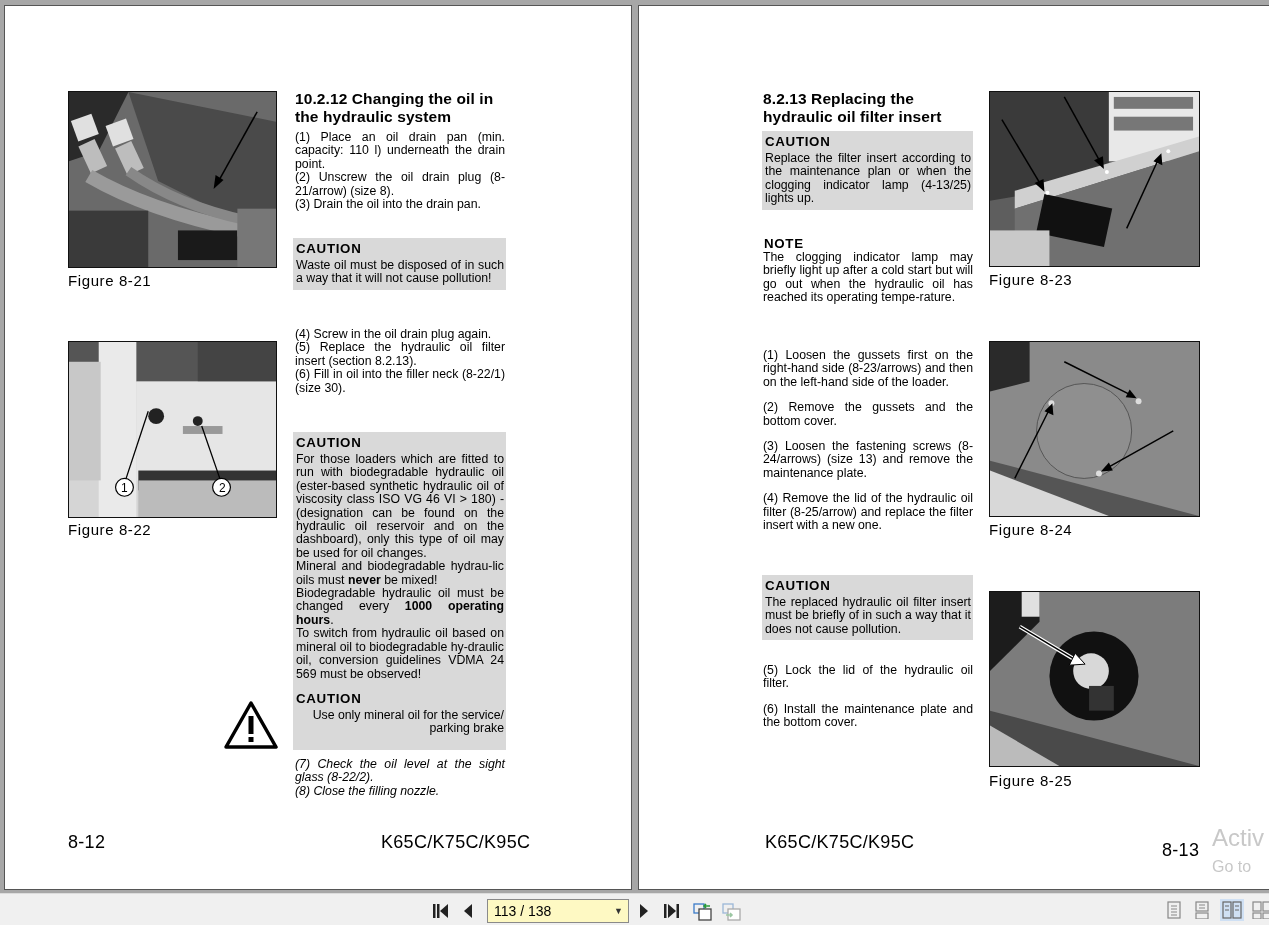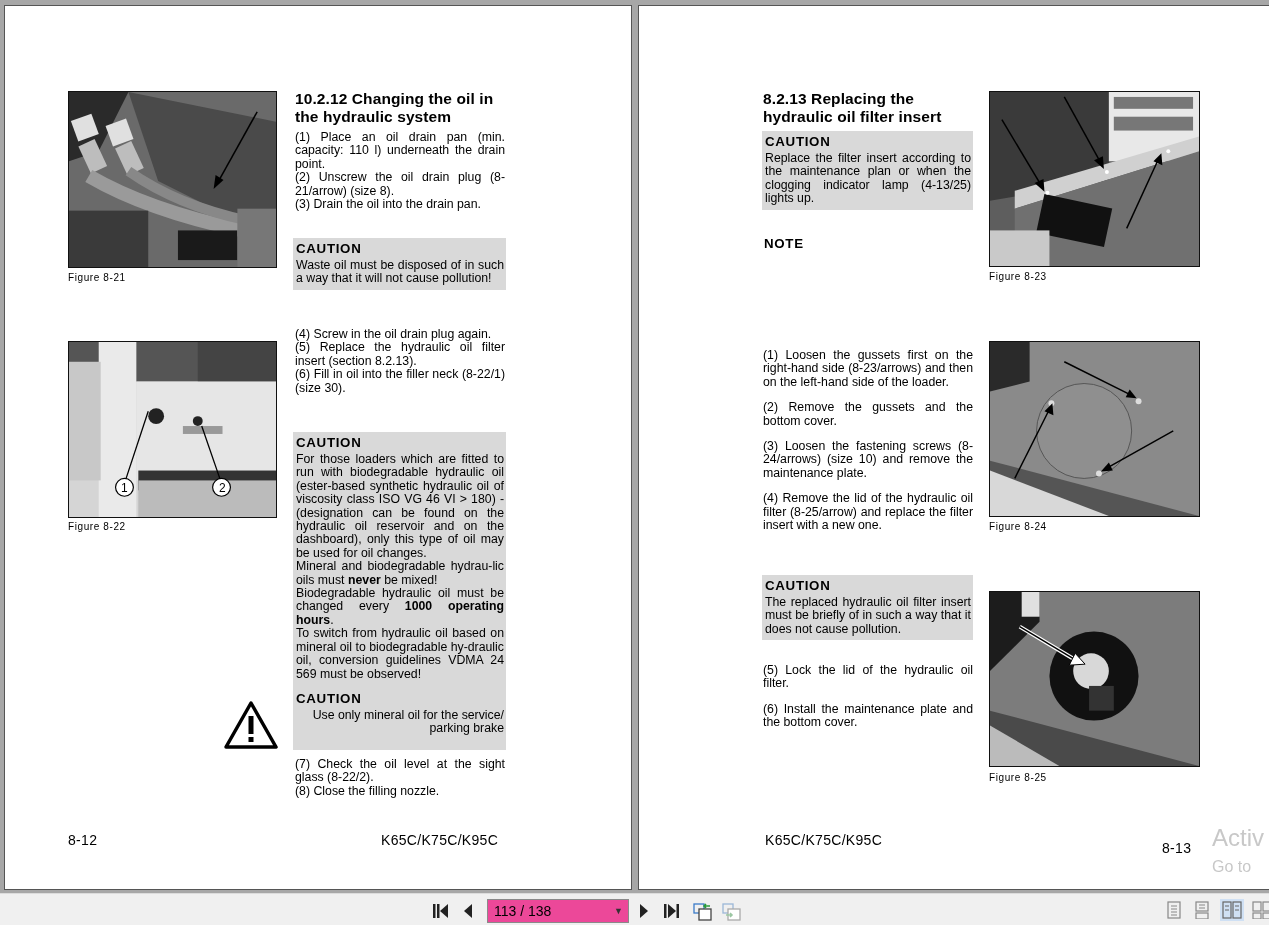--- a/index.html
+++ b/index.html
@@ -6,42 +6,42 @@
   html, body { width: 1269px; height: 925px; overflow: hidden; }
   body { background: #a7a7a7; font-family: "Liberation Sans", sans-serif; color: #000; position: relative; }
 
   .viewer { position: absolute; left: 0; top: 0; width: 1269px; height: 893px; background: #a7a7a7; }
   .page { position: absolute; top: 5px; height: 885px; background: #fff; border: 1px solid #555; overflow: hidden; }
   .page-left { left: 4px; width: 628px; }
   .page-right { left: 638px; width: 640px; }
 
   .fig { position: absolute; border: 1.5px solid #111; overflow: hidden; }
   .fig svg { display: block; width: 100%; height: 100%; }
-  .caption { position: absolute; font-size: 10px; letter-spacing: 0.6px; }
+  .caption { position: absolute; font-size: 15px; letter-spacing: 0.6px; }
 
   .col { position: absolute; width: 210px; font-size: 12.3px; line-height: 13.4px; }
   .h2 { font-size: 15.5px; font-weight: bold; line-height: 18px; letter-spacing: 0.1px; }
   .p { text-align: justify; }
   .box { background: #d9d9d9; padding: 3px 2px 4px 3px; }
   .box-title { font-weight: bold; font-size: 13.3px; letter-spacing: 0.7px; line-height: 15px; margin-bottom: 3px; }
   .note-title { font-weight: bold; font-size: 13.3px; letter-spacing: 0.7px; line-height: 15px; margin-bottom: 0; padding-left: 1px; }
   .step { text-align: justify; }
   b { font-weight: bold; }
 
-  .footer { position: absolute; font-size: 14px; letter-spacing: 0.3px; }
+  .footer { position: absolute; font-size: 18px; letter-spacing: 0.3px; }
 
   .warn-icon { position: absolute; left: 218px; top: 694px; width: 56px; height: 50px; }
 
   .watermark { position: absolute; left: 1212px; color: #c8c8c8; white-space: nowrap; }
   .wm1 { top: 824px; font-size: 24px; }
   .wm2 { top: 858px; font-size: 16px; }
 
   .toolbar { position: absolute; left: 0; top: 893px; width: 1269px; height: 32px; background: #f0f0f0; border-top: 1px solid #dcdcdc; }
   .tb-btn { position: absolute; top: 7px; width: 20px; height: 20px; display: flex; align-items: center; justify-content: center; cursor: pointer; }
-  .page-select { position: absolute; left: 487px; top: 5px; width: 142px; height: 24px; background: #ec4899; border: 1px solid #8a8a8a; font-size: 14px; line-height: 22px; padding-left: 6px; color: #000; }
+  .page-select { position: absolute; left: 487px; top: 5px; width: 142px; height: 24px; background: #fef9c3; border: 1px solid #8a8a8a; font-size: 14px; line-height: 22px; padding-left: 6px; color: #000; }
   .page-select .caret { position: absolute; right: 5px; top: 0; font-size: 9px; color: #333; }
   .view-btn { position: absolute; top: 5px; width: 24px; height: 22px; display: flex; align-items: center; justify-content: center; }
   .view-btn.active { background: #cfe0f4; }
 </style>
 </head>
 <body>
 
 <div class="viewer">
 
   <div class="page page-left">
@@ -118,21 +118,21 @@
       <div class="box-title">CAUTION</div>
       <div class="p" style="text-align:right">Use only mineral oil for the service/ parking brake</div>
     </div>
 
     <svg class="warn-icon" viewBox="0 0 56 50">
       <polygon points="28,3 53,47 3,47" fill="#fff" stroke="#000" stroke-width="3.5" stroke-linejoin="round"></polygon>
       <rect x="25.5" y="16" width="5" height="18" fill="#000"></rect>
       <rect x="25.5" y="37" width="5" height="5" fill="#000"></rect>
     </svg>
 
-    <div class="col" style="left:290px;top:752px;">
+    <div class="col" style="left:290px;top:752px;font-style:italic;">
       <div class="step">(7)   Check the oil level at the sight glass (8-22/2).</div>
       <div class="step">(8)   Close the filling nozzle.</div>
     </div>
 
     <div class="footer" style="left:63px;top:826px;">8-12</div>
     <div class="footer" style="left:376px;top:826px;">K65C/K75C/K95C</div>
   </div>
 
   <div class="page page-right">
 
@@ -140,28 +140,29 @@
       <div class="h2">8.2.13 Replacing the hydraulic oil filter insert</div>
     </div>
 
     <div class="col box" style="left:123px;top:125px;width:211px;">
       <div class="box-title">CAUTION</div>
       <div class="p">Replace the filter insert according to the maintenance plan or when the clogging indicator lamp (4-13/25) lights up.</div>
     </div>
 
     <div class="col" style="left:124px;top:230px;">
       <div class="note-title">NOTE</div>
+      <div class="p">The clogging indicator lamp may briefly light up after a cold start but will go out when the hydraulic oil has reached its operating tempe-rature.</div>
     </div>
 
     <div class="col" style="left:124px;top:343px;">
       <div class="step">(1)   Loosen the gussets first on the right-hand side (8-23/arrows) and then on the left-hand side of the loader.</div>
       <div style="height:12px"></div>
       <div class="step">(2)   Remove the gussets and the bottom cover.</div>
       <div style="height:12px"></div>
-      <div class="step">(3)   Loosen the fastening screws (8-24/arrows) (size 10) and remove the maintenance plate.</div>
+      <div class="step">(3)   Loosen the fastening screws (8-24/arrows) (size 13) and remove the maintenance plate.</div>
       <div style="height:12px"></div>
       <div class="step">(4)   Remove the lid of the hydraulic oil filter (8-25/arrow) and replace the filter insert with a new one.</div>
     </div>
 
     <div class="col box" style="left:123px;top:569px;width:211px;">
       <div class="box-title">CAUTION</div>
       <div class="p">The replaced hydraulic oil filter insert must be briefly of in such a way that it does not cause pollution.</div>
     </div>
 
     <div class="col" style="left:124px;top:658px;">

